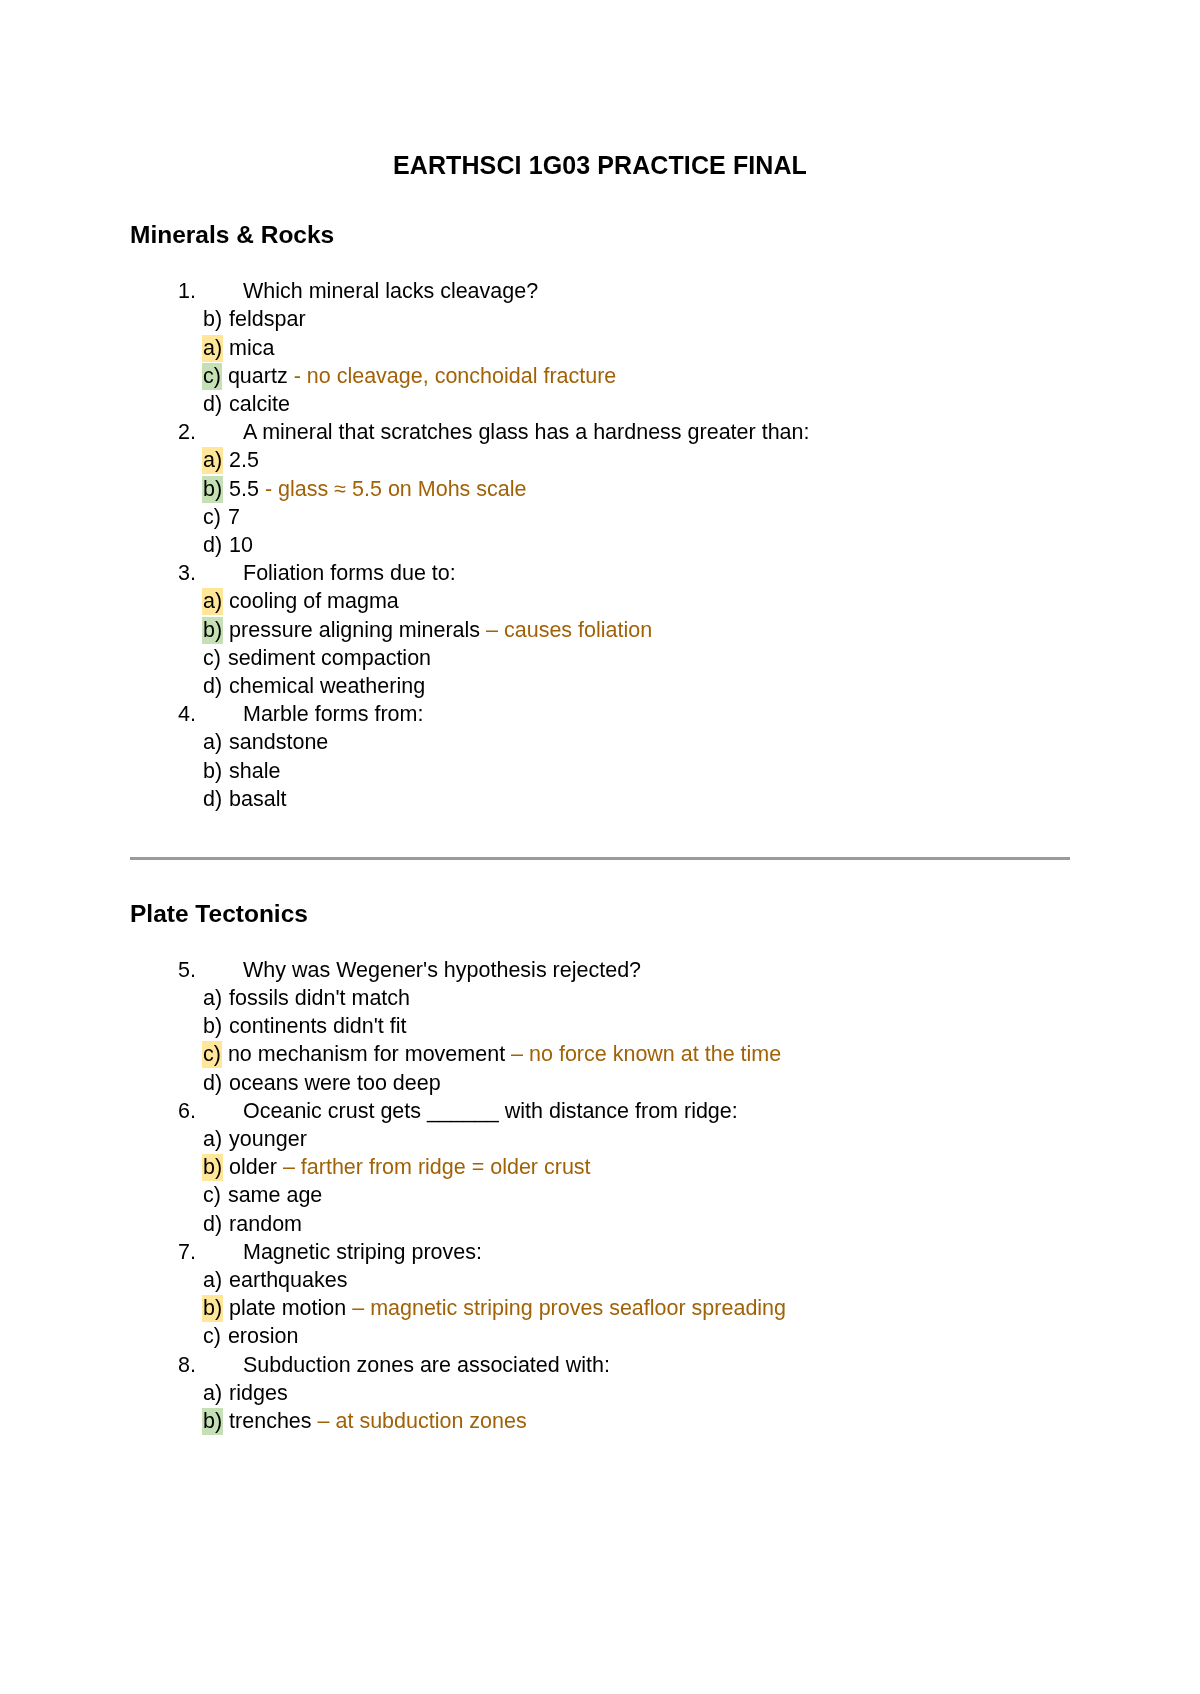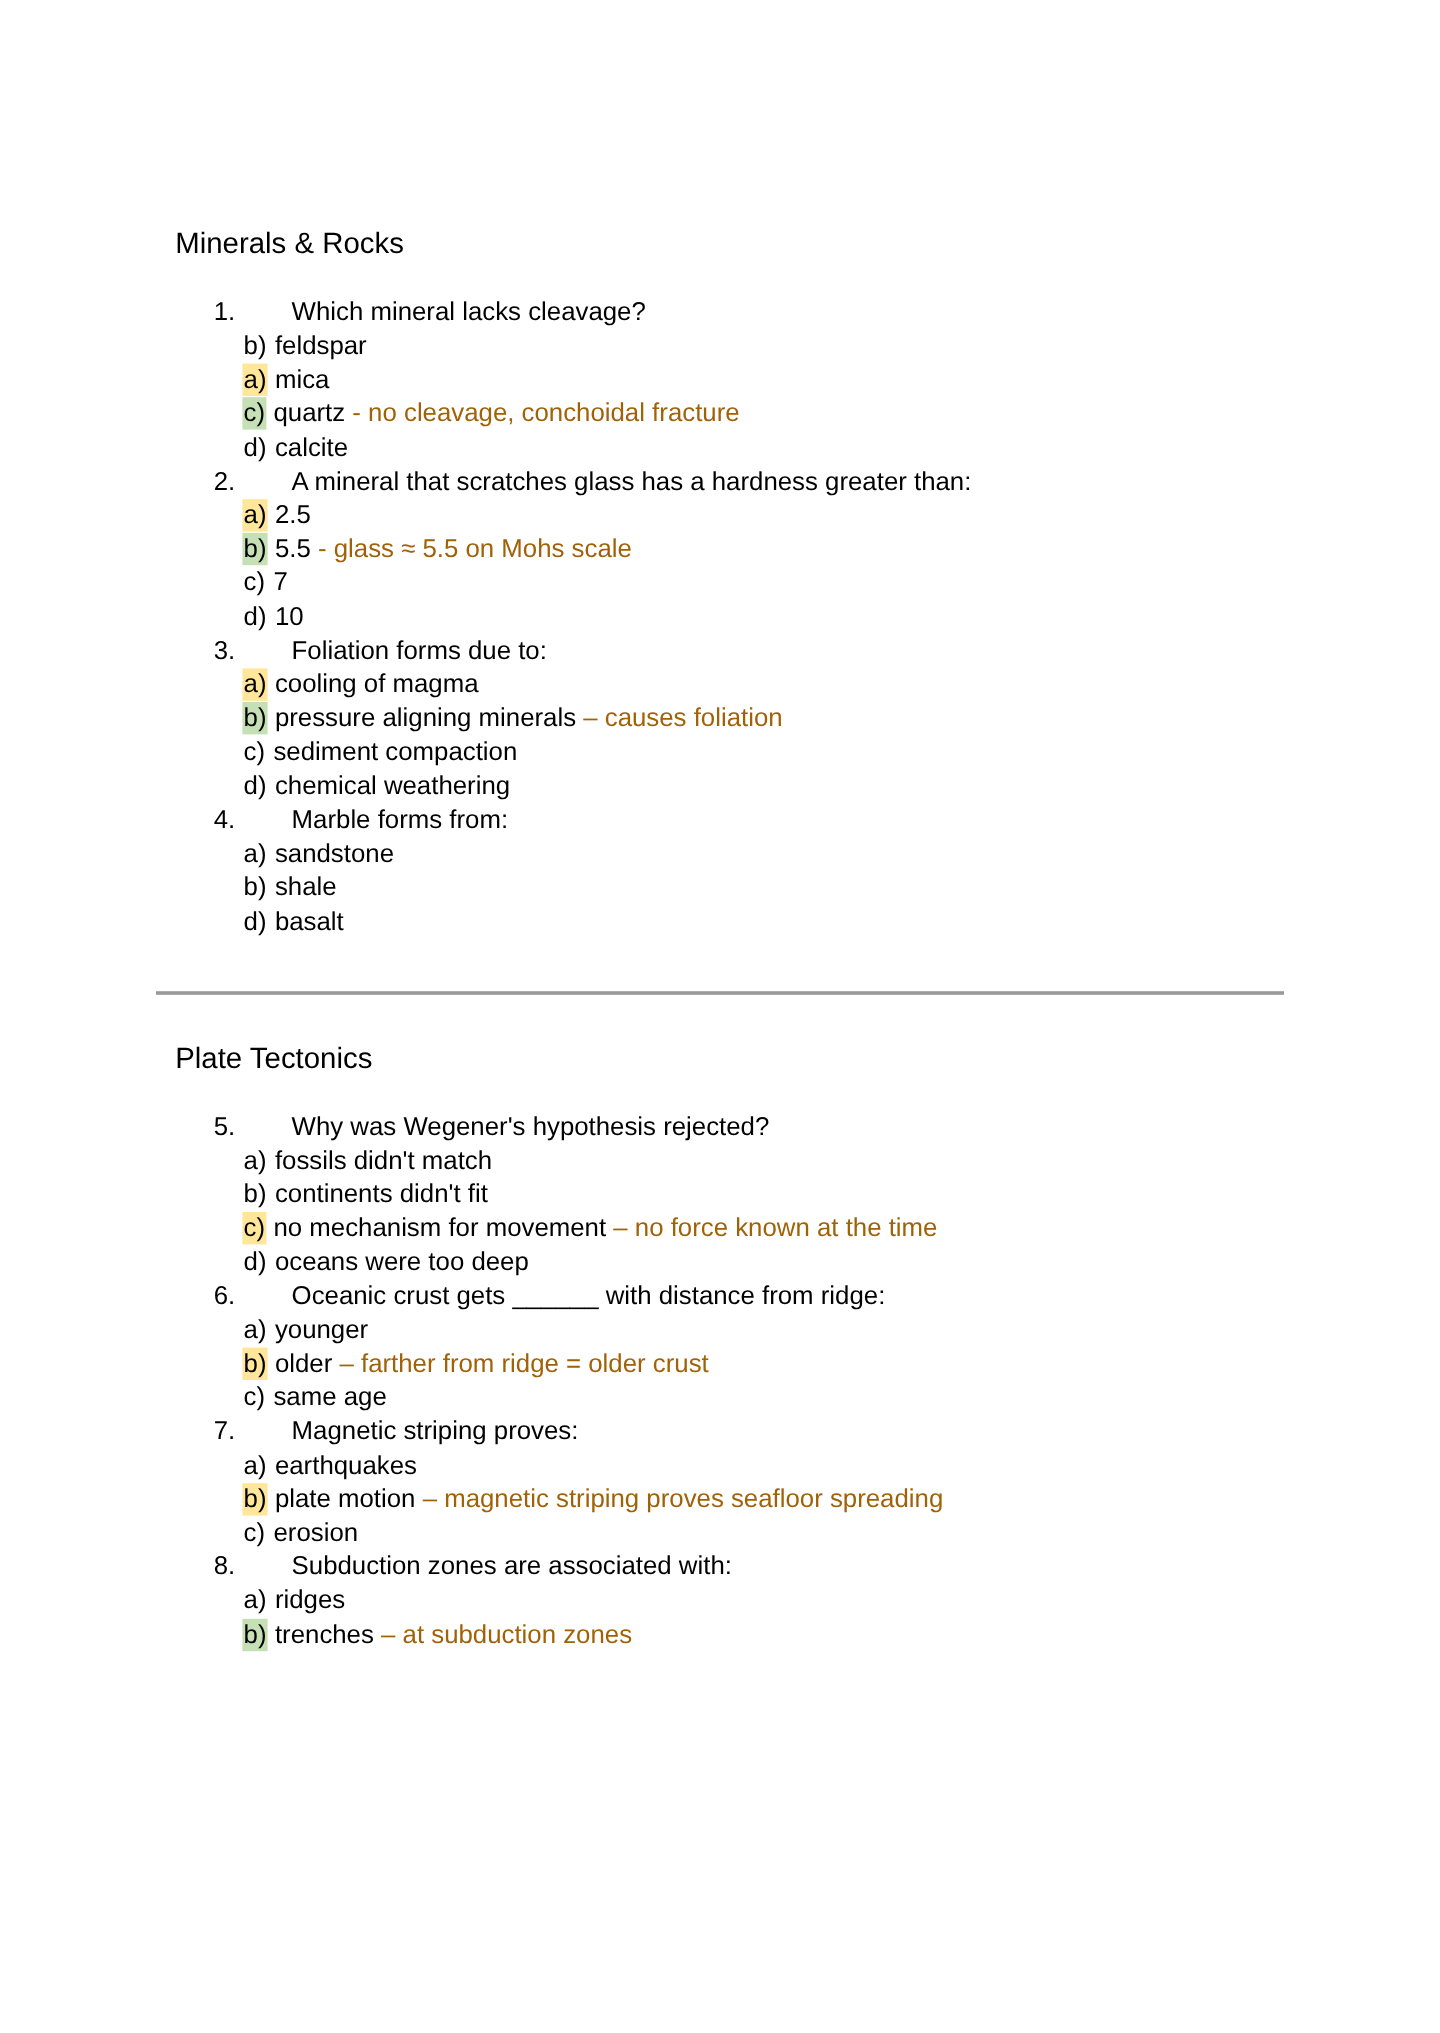--- a/index.html
+++ b/index.html
@@ -25,22 +25,22 @@
     text-align: center;
     font-size: 25px;
     font-weight: bold;
     letter-spacing: 0.1px;
     margin: 0 0 0 0;
     padding: 0;
     line-height: 1.25;
   }
   .section-heading {
     font-size: 24.5px;
-    font-weight: normal;
-    margin: 38px 0 0 16px;
+    font-weight: bold;
+    margin: 38px 0 0 0;
     padding: 0;
     line-height: 1.3;
   }
   ol.qlist {
     list-style-type: decimal;
     margin: 26px 0 0 0;
     padding-left: 72px;
   }
   ol.qlist > li {
     font-size: 21.5px;
@@ -83,20 +83,21 @@
     margin: 44px 0 0 0;
     height: 0;
     width: 100%;
   }
 </style>
 </head>
 <body>
 
 <div class="page">
 
+  <h1 class="doc-title">EARTHSCI 1G03 PRACTICE FINAL</h1>
 
   <div id="sections-root">
       <h2 class="section-heading">Minerals &amp; Rocks</h2>
       <ol class="qlist" start="1">
         <li>
           <span class="qtext">Which mineral lacks cleavage?</span>
           <span class="opt"><span class="mark hl-none">b)</span><span> feldspar</span></span>
           <span class="opt"><span class="mark hl-yellow">a)</span><span> mica</span></span>
           <span class="opt"><span class="mark hl-green">c)</span><span> quartz</span><span class="note"> - no cleavage, conchoidal fracture</span></span>
           <span class="opt"><span class="mark hl-none">d)</span><span> calcite</span></span>
@@ -130,20 +131,21 @@
           <span class="opt"><span class="mark hl-none">a)</span><span> fossils didn't match</span></span>
           <span class="opt"><span class="mark hl-none">b)</span><span> continents didn't fit</span></span>
           <span class="opt"><span class="mark hl-yellow">c)</span><span> no mechanism for movement </span><span class="note">– no force known at the time</span></span>
           <span class="opt"><span class="mark hl-none">d)</span><span> oceans were too deep</span></span>
         </li>
         <li>
           <span class="qtext">Oceanic crust gets ______ with distance from ridge:</span>
           <span class="opt"><span class="mark hl-none">a)</span><span> younger</span></span>
           <span class="opt"><span class="mark hl-yellow">b)</span><span> older </span><span class="note">– farther from ridge = older crust</span></span>
           <span class="opt"><span class="mark hl-none">c)</span><span> same age</span></span>
+          <span class="opt"><span class="mark hl-none">d)</span><span> random</span></span>
         </li>
         <li>
           <span class="qtext">Magnetic striping proves:</span>
           <span class="opt"><span class="mark hl-none">a)</span><span> earthquakes</span></span>
           <span class="opt"><span class="mark hl-yellow">b)</span><span> plate motion </span><span class="note">– magnetic striping proves seafloor spreading</span></span>
           <span class="opt"><span class="mark hl-none">c)</span><span> erosion</span></span>
         </li>
         <li>
           <span class="qtext">Subduction zones are associated with:</span>
           <span class="opt"><span class="mark hl-none">a)</span><span> ridges</span></span>

